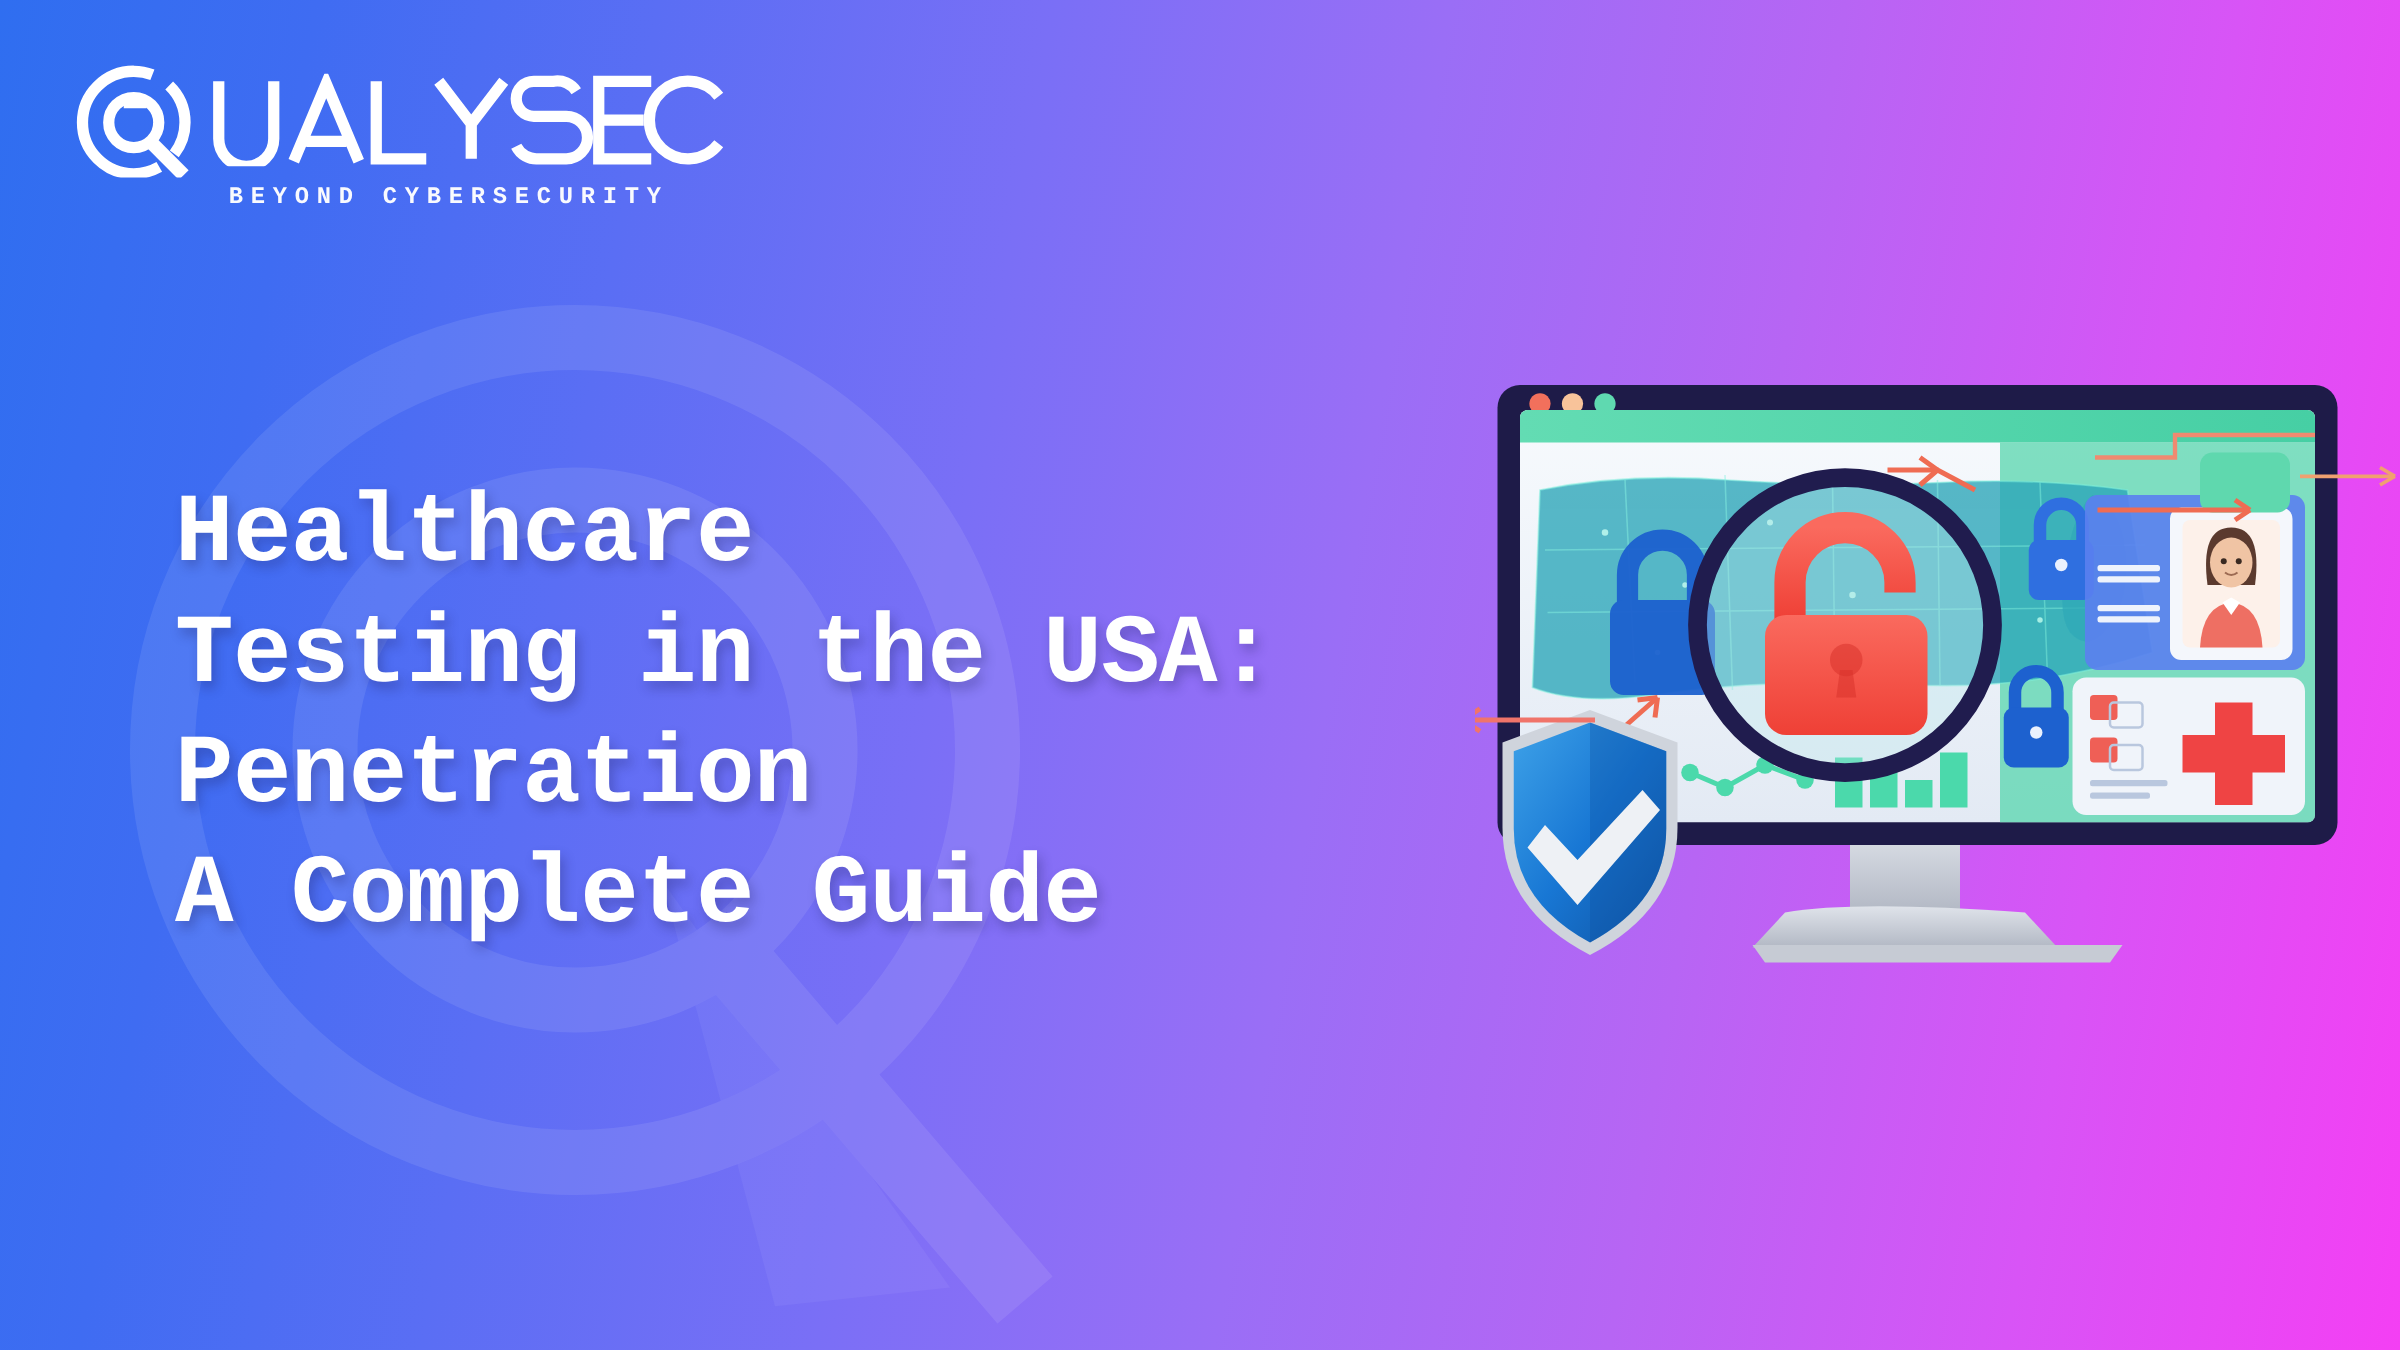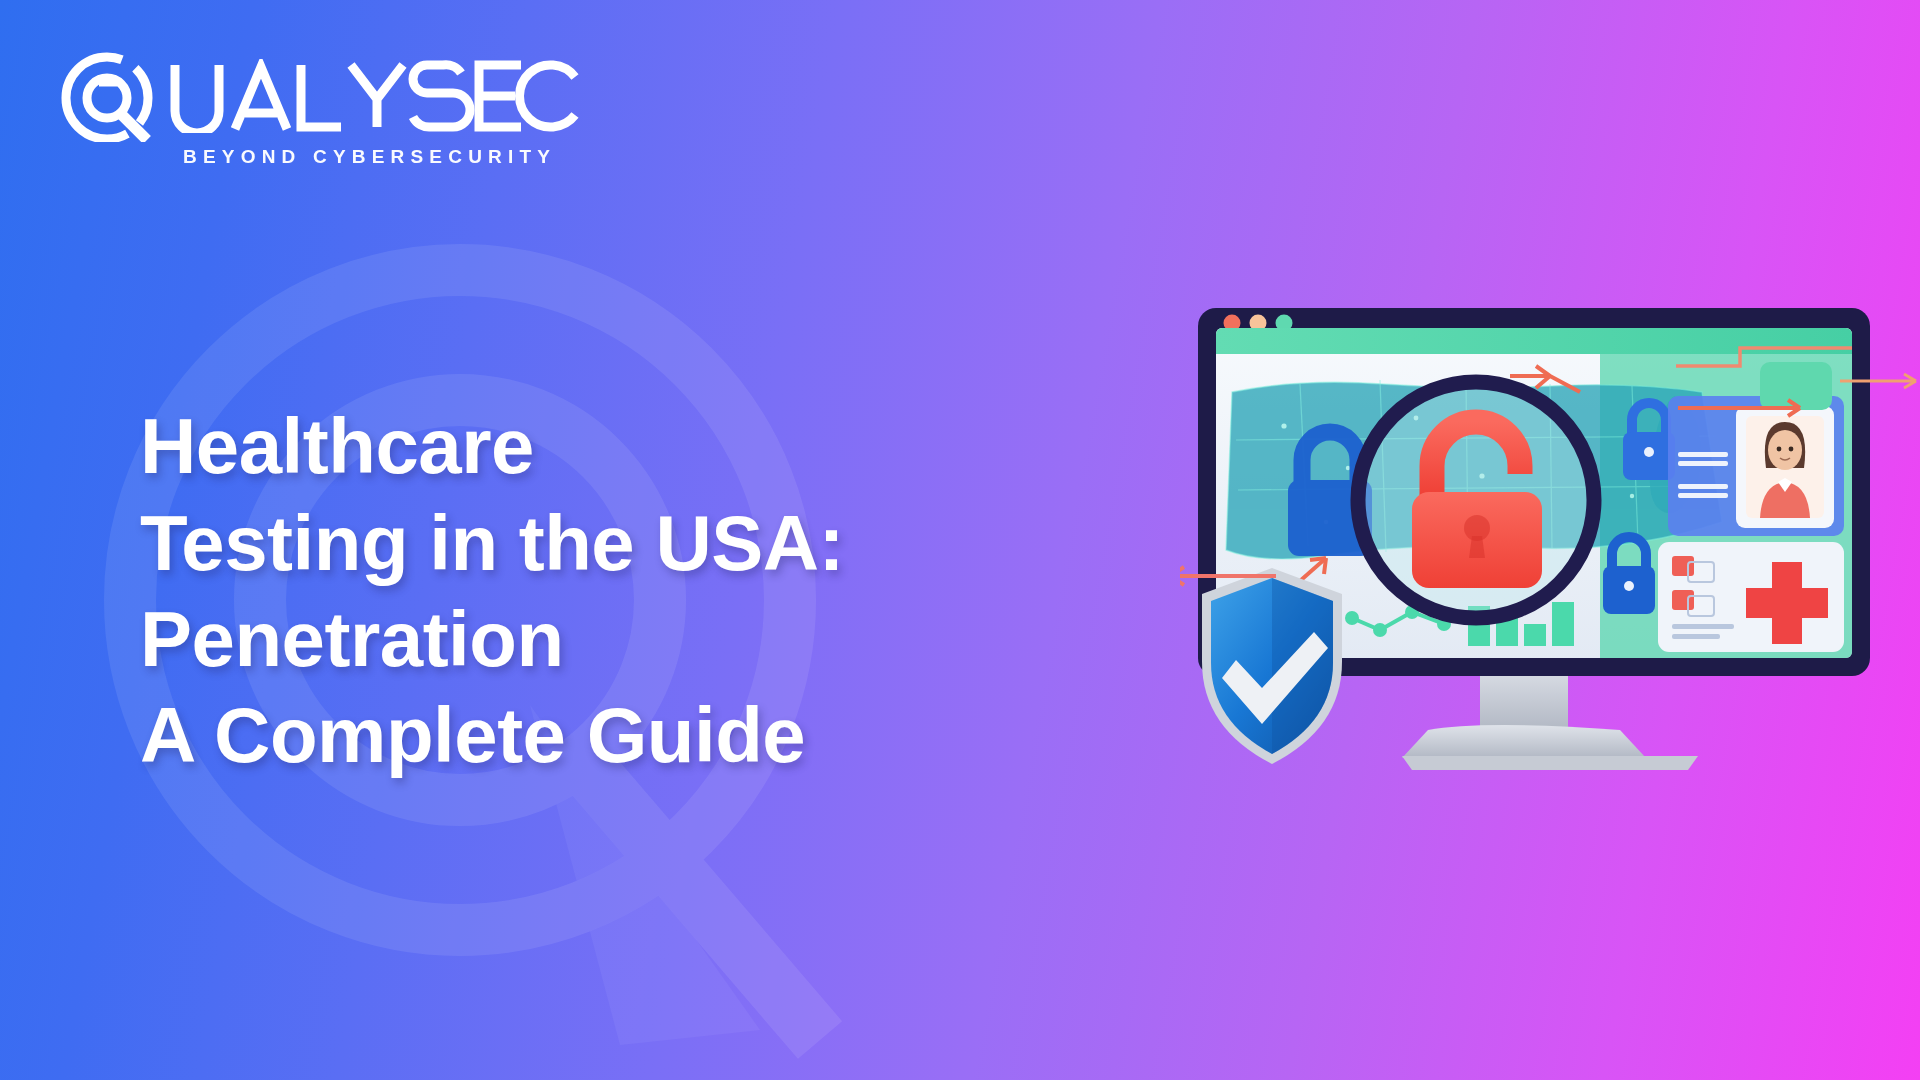--- a/index.html
+++ b/index.html
@@ -5,21 +5,21 @@
   html, body {
     margin: 0;
     padding: 0;
     background: #000;
   }
   #stage {
     position: relative;
     width: 1920px;
     height: 1080px;
     overflow: hidden;
-    font-family: Liberation Sans, sans-serif;
+    font-family: Liberation Mono, monospace;
     background: linear-gradient(100deg,
         #2f6ef0 0%,
         #3f6cf2 12%,
         #5a6ef4 25%,
         #7a6ff6 40%,
         #9a6ef6 55%,
         #b765f4 70%,
         #d854f6 85%,
         #f43ff4 100%);
   }
@@ -58,21 +58,21 @@
     font-weight: 700;
     letter-spacing: 6.2px;
     white-space: nowrap;
     opacity: 0.97;
   }
 
   
   .headline {
     position: absolute;
     left: 140px;
-    top: 346px;
+    top: 328px;
     width: 980px;
     color: #ffffff;
     font-size: 78px;
     line-height: 1.235;
     font-weight: 800;
     letter-spacing: -0.5px;
     text-shadow: 3px 5px 9px rgba(30, 30, 90, 0.30);
   }
   .headline .ln { display: block; white-space: nowrap; }
 

